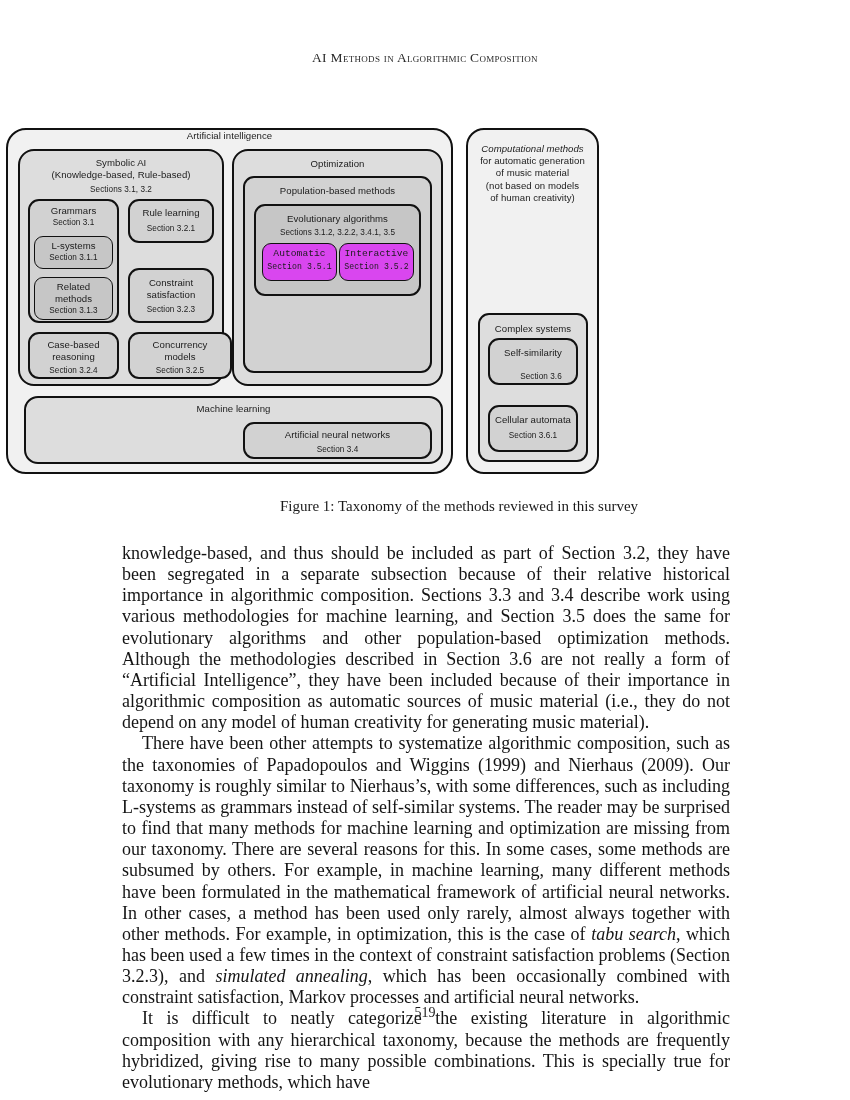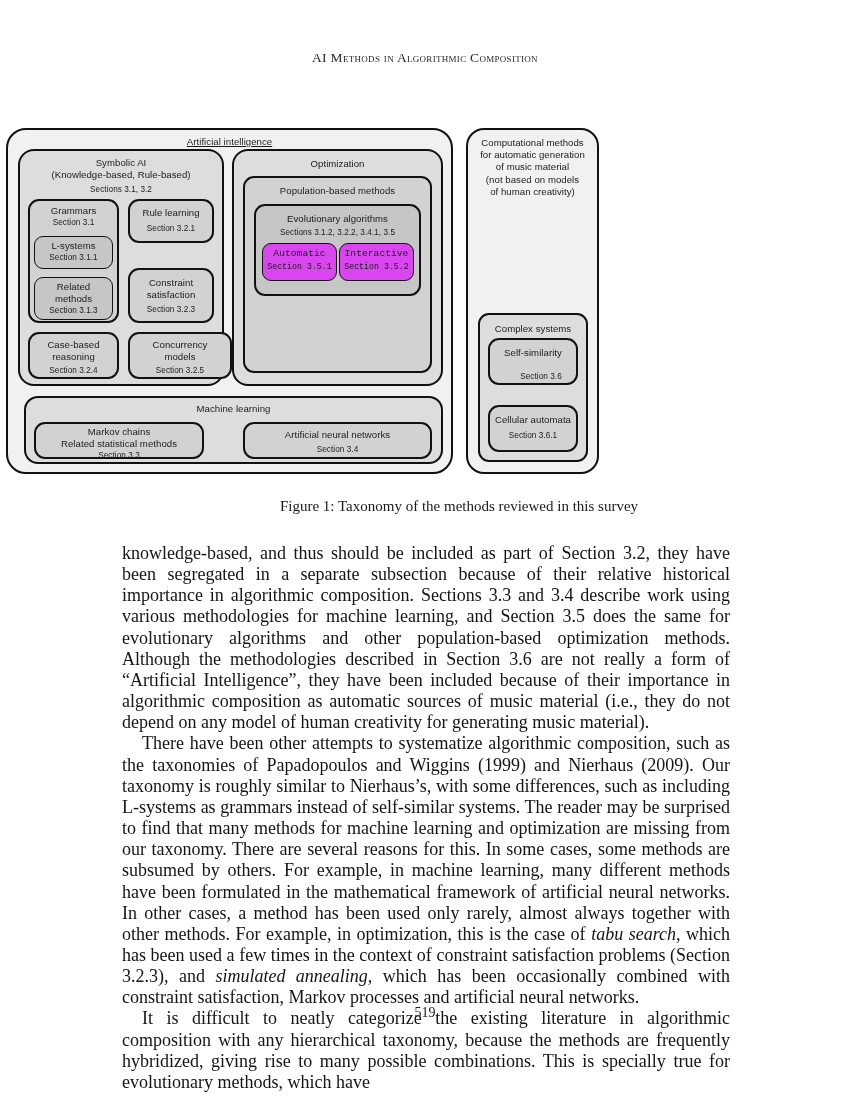--- a/index.html
+++ b/index.html
@@ -125,21 +125,21 @@
 </head>
 <body>
 
 <div class="page">
 
   <div class="running-head">AI Methods in Algorithmic Composition</div>
 
   <div class="figure-wrap">
 
     <div class="box lvl0" style="left:6px; top:2px; width:447px; height:346px; border-radius:20px; border-width:2.6px;">
-      <span class="ttl" style="margin-top:6px;text-decoration:underline;">Artificial intelligence</span>
+      <span class="ttl" style="">Artificial intelligence</span>
     </div>
 
     <div class="box lvl1" style="left:18px; top:23px; width:206px; height:237px; border-radius:16px;">
       <span class="ttl" style="margin-top:6px;">Symbolic AI</span>
       <span class="ttl">(Knowledge-based, Rule-based)</span>
       <span class="sec" style="margin-top:3px;">Sections 3.1, 3.2</span>
     </div>
 
     <div class="box lvl2 thin" style="left:28px; top:73px; width:91px; height:124px;">
       <span class="ttl" style="margin-top:4px;">Grammars</span>
@@ -196,32 +196,27 @@
     </div>
     <div class="box lvl4 thinner" style="left:339px; top:117px; width:75px; height:38px;">
       <span class="ttl" style="margin-top:4px;">Interactive</span>
       <span class="sec" style="margin-top:1px;">Section 3.5.2</span>
     </div>
 
 
     <div class="box lvl1" style="left:24px; top:270px; width:419px; height:68px; border-radius:14px;">
       <span class="ttl" style="margin-top:5px;">Machine learning</span>
     </div>
-    <div class="box lvl2 thin" style="left:34px; top:296px; width:170px; height:37px;">
-      <span class="ttl" style="margin-top:2px;">Markov chains</span>
-      <span class="ttl">Related statistical methods</span>
-      <span class="sec">Section 3.3</span>
-    </div>
     <div class="box lvl2 thin" style="left:243px; top:296px; width:189px; height:37px;">
       <span class="ttl" style="margin-top:5px;">Artificial neural networks</span>
       <span class="sec" style="margin-top:3px;">Section 3.4</span>
     </div>
 
     <div class="box lvl0" style="left:466px; top:2px; width:133px; height:346px; border-radius:18px; border-width:2.6px;">
-      <span class="ttl" style="margin-top:7px;">Computational methods</span>
+      <span class="ttl" style="margin-top:13px;font-style:italic;">Computational methods</span>
       <span class="ttl">for automatic generation</span>
       <span class="ttl">of music material</span>
       <span class="ttl">(not based on models</span>
       <span class="ttl">of human creativity)</span>
     </div>
 
     <div class="box lvl1 thin" style="left:478px; top:187px; width:110px; height:149px;">
       <span class="ttl" style="margin-top:8px;">Complex systems</span>
     </div>
     <div class="box lvl2 thin" style="left:488px; top:212px; width:90px; height:47px;">

